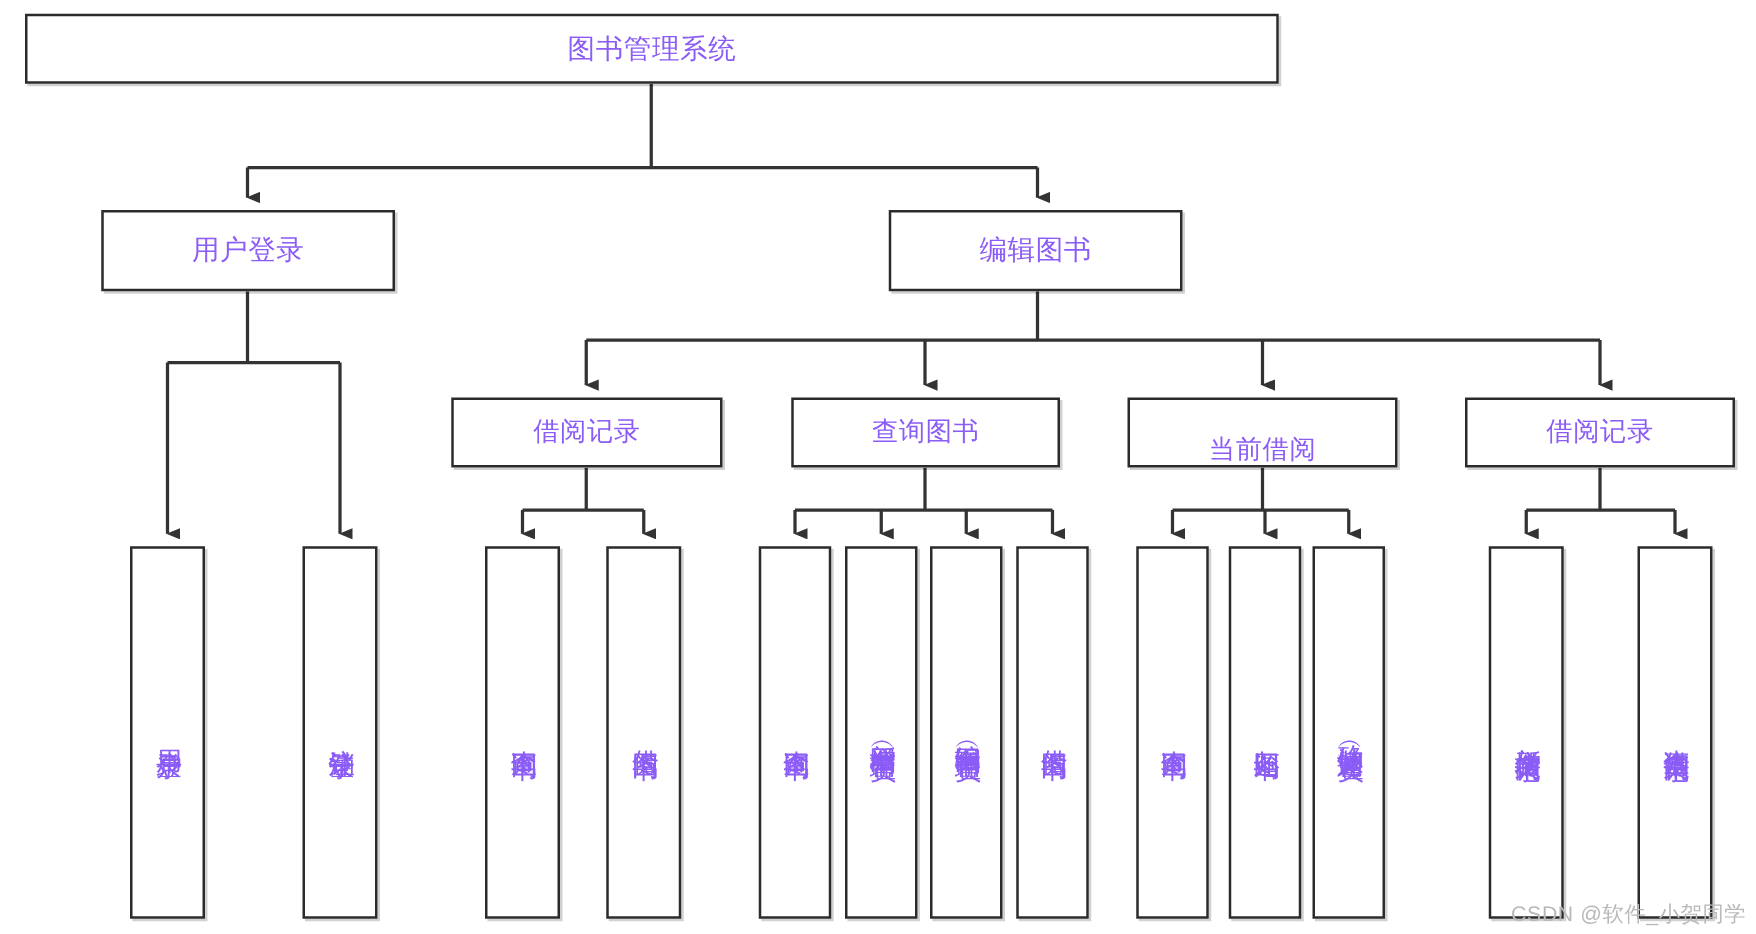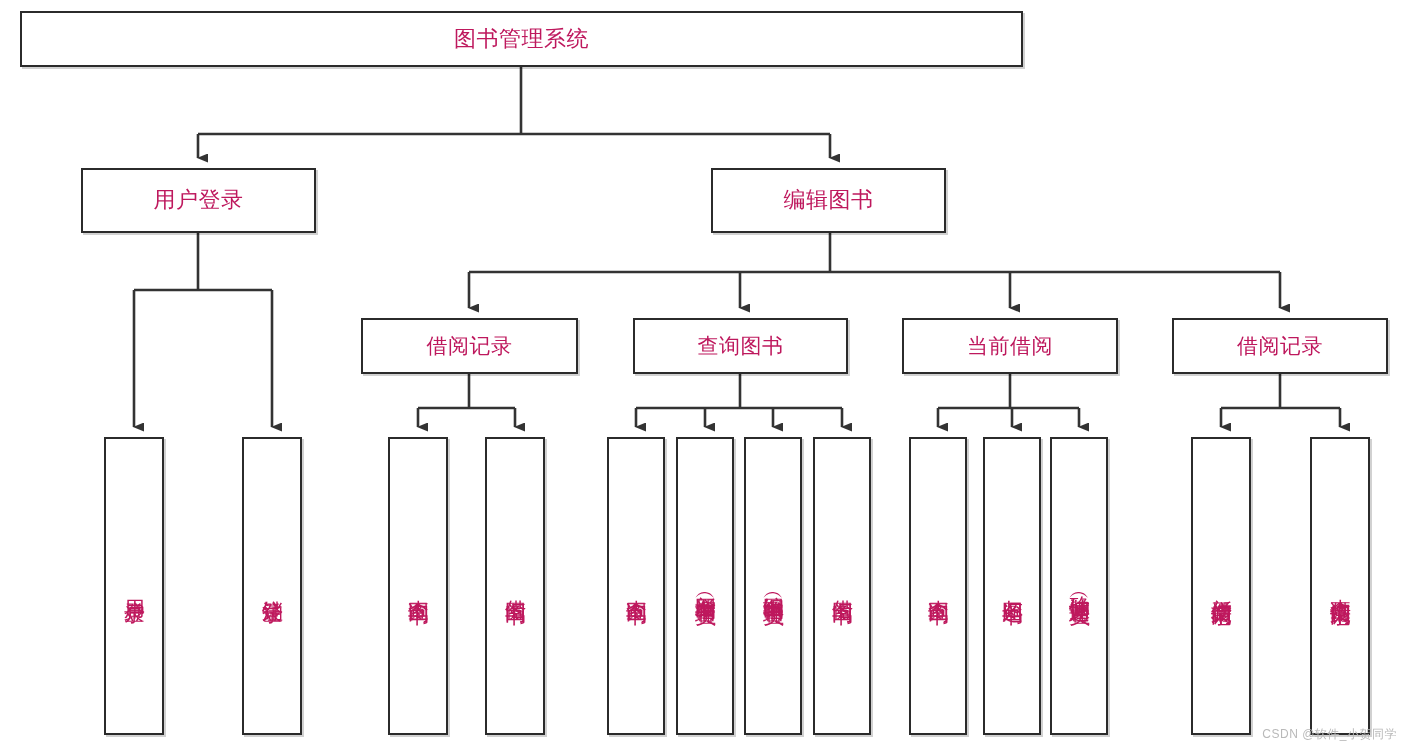--- a/index.html
+++ b/index.html
@@ -31,21 +31,21 @@
     position: absolute;
     box-sizing: border-box;
     background: #ffffff;
     border: 2px solid #2b2b2b;
     box-shadow: 2px 2px 0 rgba(0,0,0,0.18);
     display: flex;
     align-items: center;
     justify-content: center;
   }
   .node-label {
-    color: #be185d;
+    color: #8b5cf6;
     font-size: 21px;
     line-height: 1.12;
     letter-spacing: 0.5px;
     white-space: nowrap;
     text-align: center;
     user-select: none;
   }
   .node-box.vertical .node-label {
     writing-mode: vertical-rl;
     text-orientation: upright;
@@ -56,21 +56,21 @@
     max-height: 100%;
   }
   .node-box.root .node-label { font-size: 22px; }
   .node-box.lvl2 .node-label { font-size: 22px; }
   .node-box.lvl3 .node-label { font-size: 21px; }
 
   .watermark {
     position: absolute;
     right: 8px;
     bottom: 4px;
-    font-size: 12px;
+    font-size: 17px;
     color: #b9b9b9;
     letter-spacing: 0.5px;
     white-space: nowrap;
     user-select: none;
     pointer-events: none;
   }
 </style>
 </head>
 <body>
 
@@ -136,21 +136,21 @@
   <div class="node-box lvl2" style="left: 711px; top: 168px; width: 235px; height: 65px;">
     <span class="node-label">编辑图书</span>
   </div>
 
   <div class="node-box lvl3" style="left: 361px; top: 318px; width: 217px; height: 56px;">
     <span class="node-label">借阅记录</span>
   </div>
   <div class="node-box lvl3" style="left: 633px; top: 318px; width: 215px; height: 56px;">
     <span class="node-label">查询图书</span>
   </div>
-  <div class="node-box lvl3" style="left: 902px; top: 318px; width: 216px; height: 56px;">
+  <div class="node-box lvl3" style="left: 902px; top: 318px; width: 216px; height: 56px; align-items: flex-end;">
     <span class="node-label">当前借阅</span>
   </div>
   <div class="node-box lvl3" style="left: 1172px; top: 318px; width: 216px; height: 56px;">
     <span class="node-label">借阅记录</span>
   </div>
 
   <div class="node-box vertical" style="left: 104px; top: 437px; width: 60px; height: 298px;">
     <span class="node-label">用户登录</span>
   </div>
   <div class="node-box vertical" style="left: 242px; top: 437px; width: 60px; height: 298px;">

